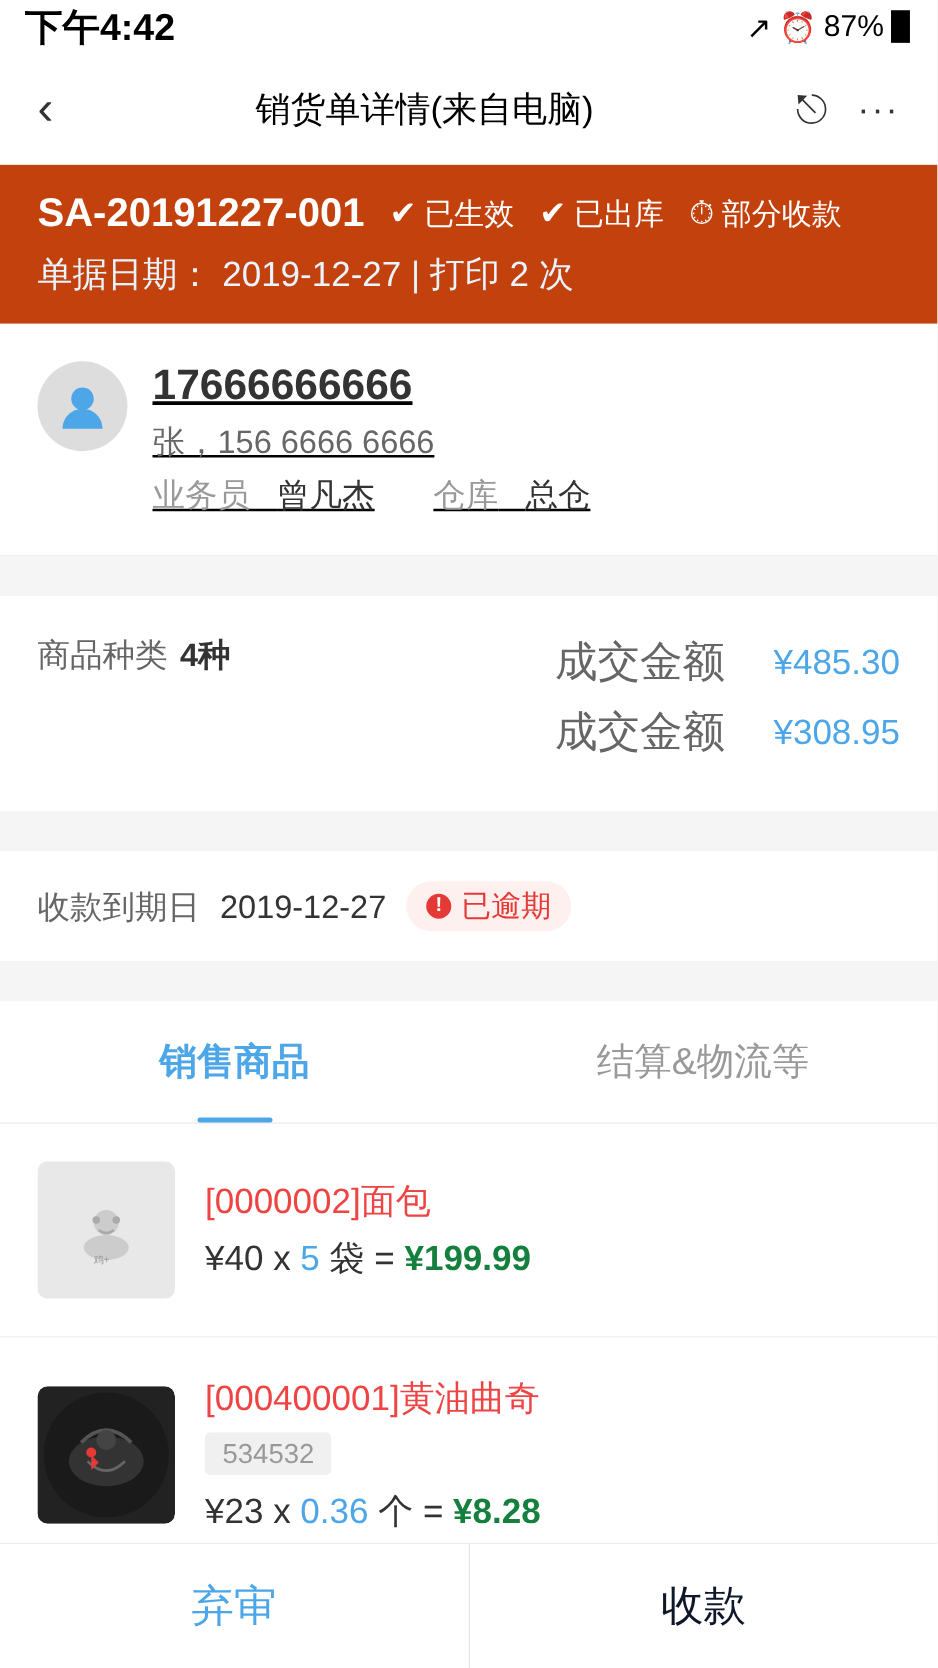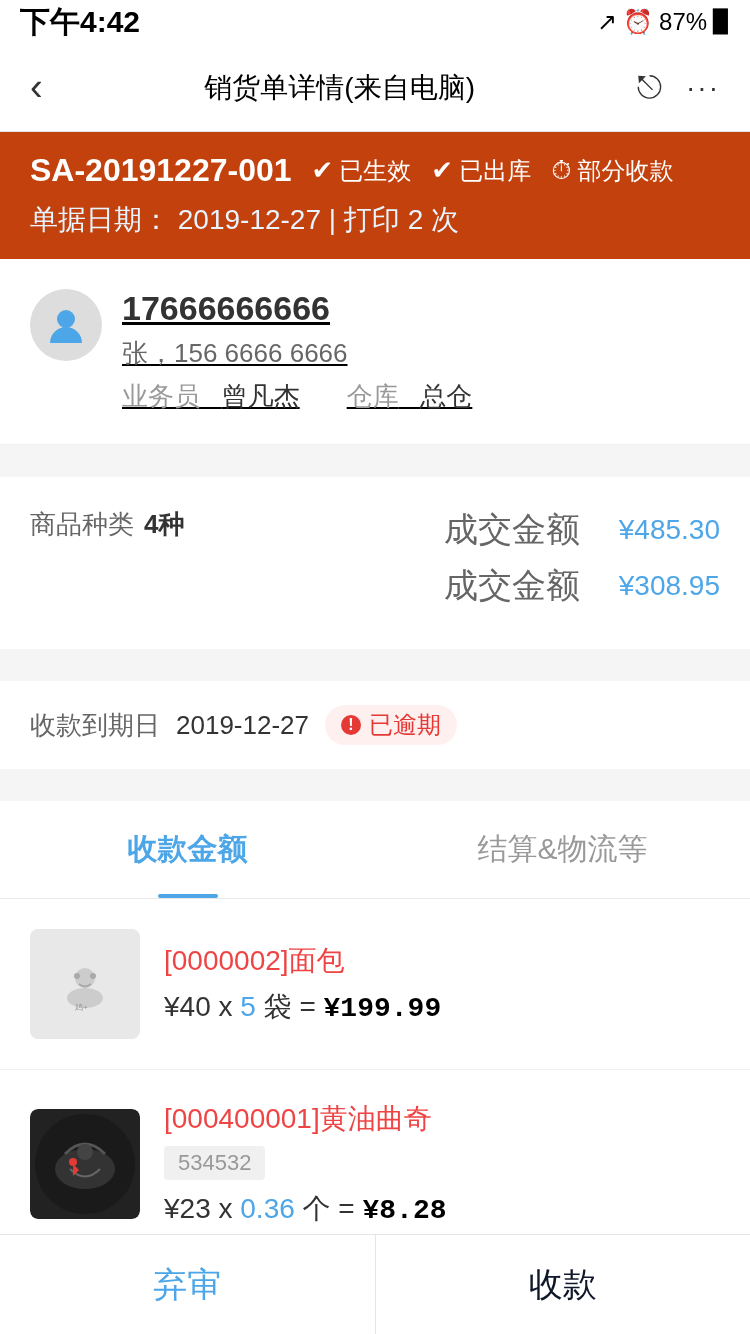--- a/index.html
+++ b/index.html
@@ -224,21 +224,21 @@
       font-size: 22px;
       padding: 4px 14px;
       border-radius: 4px;
       margin-bottom: 10px;
     }
     .product-price-row {
       font-size: 28px;
       color: #333;
     }
     .price-highlight { color: #4DA6E8; }
-    .price-total { color: #000000; font-weight: 600; font-family: Liberation Mono, monospace; }
+    .price-total { color: #15803d; font-weight: 600; }
 
     
     .bottom-actions {
       position: fixed;
       bottom: 0;
       left: 0;
       width: 750px;
       height: 100px;
       background: #fff;
       display: flex;
@@ -360,21 +360,21 @@
   <span class="overdue-badge">
     <span class="overdue-dot">!</span>
     <span>已逾期</span>
   </span>
 </div>
 
 <div class="section-divider"></div>
 
 <div class="tabs-section">
   <div class="tab active">
-    <span>收款金额</span>
+    <span>销售商品</span>
   </div>
   <div class="tab">
     <span>结算&amp;物流等</span>
   </div>
 </div>
 
 <div class="products-section">
 
   <div class="product-item">
     <div class="product-img">

